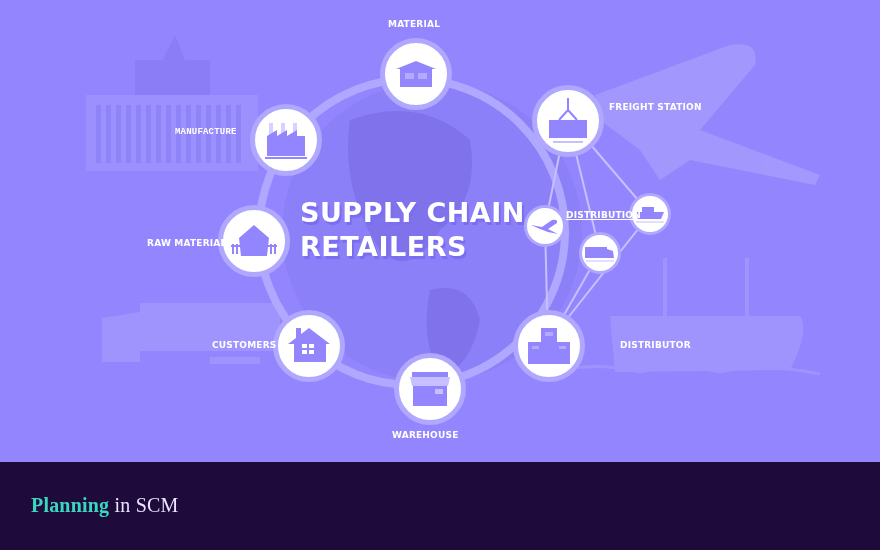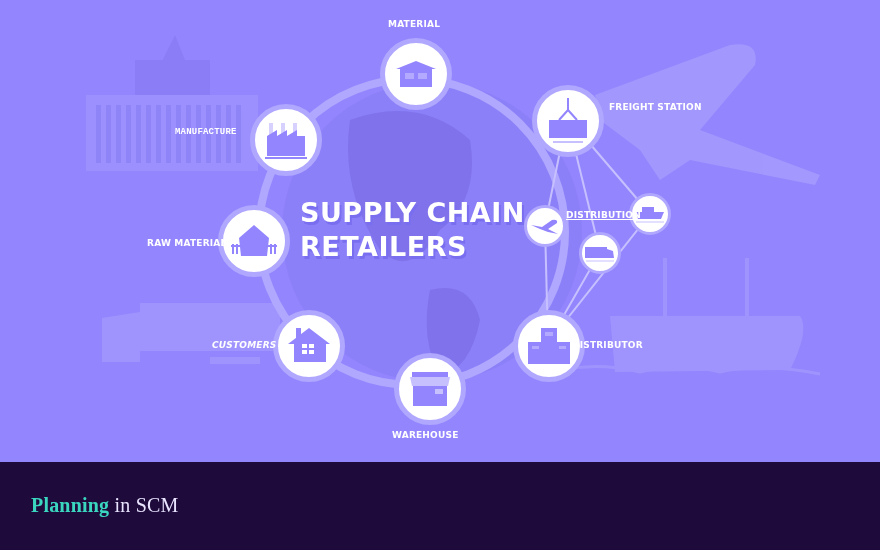--- a/index.html
+++ b/index.html
@@ -124,21 +124,21 @@
 
   <div class="node" style="left:513px;top:310px;">
     <svg width="46" height="40">
         <rect x="15" y="2" width="16" height="36" fill="#9285fe"></rect>
         <rect x="2" y="16" width="42" height="22" fill="#9285fe"></rect>
         <rect x="19" y="6" width="8" height="4" fill="#b3aaff"></rect>
         <rect x="6" y="20" width="7" height="3" fill="#b3aaff"></rect>
         <rect x="33" y="20" width="7" height="3" fill="#b3aaff"></rect>
       </svg>
   </div>
-  <div class="lbl" style="left:572px;top:340px;">DISTRIBUTOR</div>
+  <div class="lbl" style="left:620px;top:340px;">DISTRIBUTOR</div>
 
   <div class="node" style="left:394px;top:353px;">
     <svg width="44" height="38">
         <rect x="4" y="2" width="36" height="5" fill="#9285fe"></rect>
         <path d="M2,7 L42,7 L40,16 L4,16 Z" fill="#c7c0fe"></path>
         <rect x="5" y="16" width="34" height="20" fill="#9285fe"></rect>
         <rect x="27" y="19" width="8" height="5" fill="#c7c0fe"></rect>
       </svg>
   </div>
   <div class="lbl" style="left:392px;top:430px;">WAREHOUSE</div>
@@ -146,21 +146,21 @@
   <div class="node" style="left:273px;top:310px;">
     <svg width="46" height="40">
         <path d="M2,18 L23,2 L44,18 L40,18 L40,36 L8,36 L8,18 Z" fill="#9285fe"></path>
         <rect x="10" y="2" width="5" height="10" fill="#9285fe"></rect>
         <rect x="16" y="18" width="5" height="4" fill="#fff"></rect>
         <rect x="23" y="18" width="5" height="4" fill="#fff"></rect>
         <rect x="16" y="24" width="5" height="4" fill="#fff"></rect>
         <rect x="23" y="24" width="5" height="4" fill="#fff"></rect>
       </svg>
   </div>
-  <div class="lbl" style="left:212px;top:340px;font-style:italic;">CUSTOMERS</div>
+  <div class="lbl" style="left:212px;top:340px;">CUSTOMERS</div>
 
   <div class="node" style="left:218px;top:205px;">
     <svg width="46" height="38">
         <path d="M8,16 L23,3 L38,16 L36,34 L10,34 Z" fill="#9285fe"></path>
         <path d="M0,24 L10,24 M36,24 L46,24 M2,22 L2,32 M6,22 L6,32 M40,22 L40,32 M44,22 L44,32" stroke="#9285fe" stroke-width="2"></path>
       </svg>
   </div>
   <div class="lbl" style="left:147px;top:238px;">RAW MATERIAL</div>
 
   <div class="node" style="left:250px;top:104px;">

